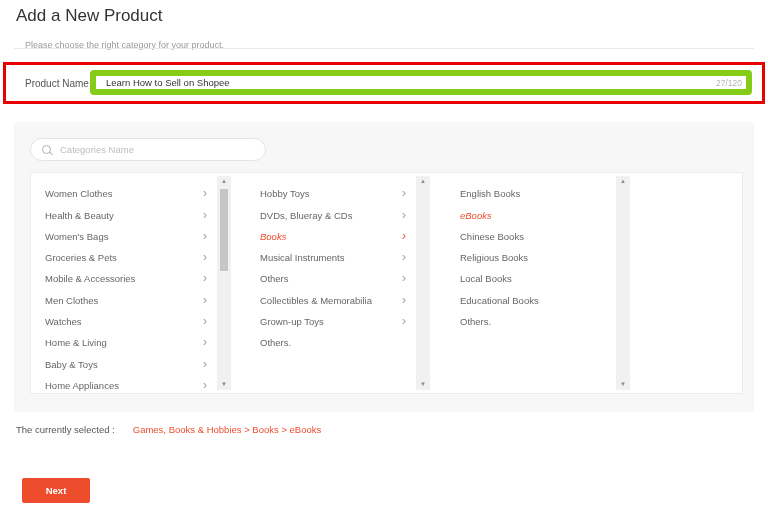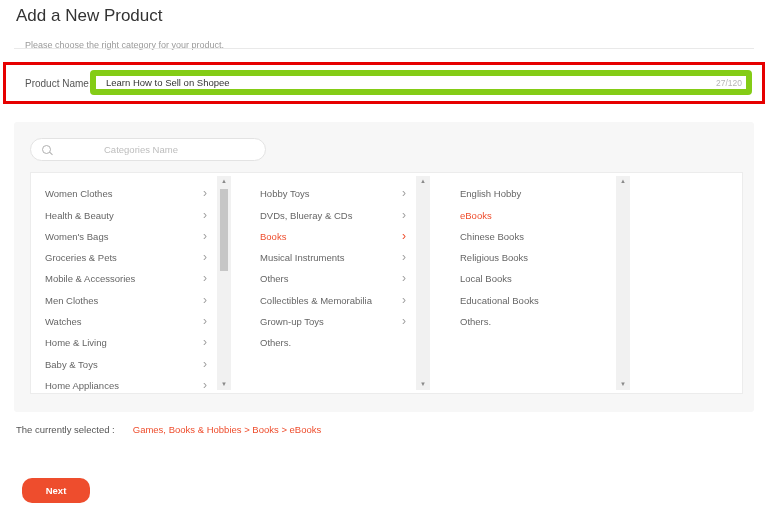--- a/index.html
+++ b/index.html
@@ -20,56 +20,56 @@
   .pn-input{width:100%;height:100%;box-sizing:border-box;border:6px solid #84cc16;border-radius:4px;
     padding:0 52px 0 10px;font-size:9.5px;color:#333;font-family:inherit;background:#fff;outline:none;}
   .pn-counter{position:absolute;right:10px;top:50%;transform:translateY(-50%);
     font-size:8.5px;color:#b5b5b5;}
 
   
   .panel{position:absolute;left:14px;top:122px;width:740px;height:290px;background:#f7f7f7;border-radius:3px;}
 
   
   .search{position:absolute;left:16px;top:16px;width:236px;height:23px;box-sizing:border-box;
-    background:#fff;border:1px solid #e3e3e3;border-radius:12px;display:flex;align-items:center;padding:0 8px;gap:44px;}
+    background:#fff;border:1px solid #e3e3e3;border-radius:12px;display:flex;align-items:center;padding:0 8px;}
   .mag{width:7px;height:7px;border:1.2px solid #b0b0b0;border-radius:50%;position:relative;
     margin:0 7px 0 3px;flex:none;}
   .mag::after{content:'';position:absolute;width:4px;height:1.2px;background:#b0b0b0;
     transform:rotate(45deg);right:-3px;bottom:-1px;}
   .search input{border:none;background:transparent;outline:none;width:100%;
     font-size:9.5px;color:#333;font-family:inherit;}
   .search input::placeholder{color:#bdbdbd;}
 
   
   .cat-box{position:absolute;left:16px;top:50px;width:713px;height:222px;box-sizing:border-box;
     background:#fff;border:1px solid #ececec;}
   .cat-col{position:absolute;top:0;bottom:0;}
   .col-0{left:0;width:200px;}
   .col-1{left:215px;width:184px;}
   .col-2{left:415px;width:184px;}
   .cat-list{position:absolute;left:0;right:14px;top:5px;}
   .cat-row{display:flex;align-items:flex-end;justify-content:space-between;height:21.3px;
     padding:0 10px 0 14px;font-size:9.5px;color:#666;cursor:pointer;}
   .cat-row .chev{color:#a0a0a0;font-size:12px;line-height:1;}
-  .cat-row.selected{color:#ee4d2d;}
+  .cat-row.selected{color:#ee4d2d;font-style:italic;}
   .cat-row.selected .chev{color:#ee4d2d;}
 
   
   .sb{position:absolute;right:0;top:3px;bottom:3px;width:14px;background:#f1f1f1;}
   .sb-up,.sb-down{position:absolute;left:0;right:0;text-align:center;color:#8a8a8a;
     font-size:6px;line-height:11px;cursor:default;}
   .sb-up{top:0;}
   .sb-down{bottom:0;}
   .sb-thumb{position:absolute;left:3px;width:8px;top:13px;height:82px;background:#c6c6c6;}
 
   
   .sel-line{position:absolute;left:16px;top:424px;font-size:9.5px;color:#555;}
   .sel-path{color:#ee4d2d;margin-left:18px;}
   .next{position:absolute;left:22px;top:478px;width:68px;height:25px;background:#ee4d2d;
-    color:#fff;border:none;border-radius:10px;font-size:9.5px;font-weight:700;
+    color:#fff;border:none;border-radius:2px;font-size:9.5px;font-weight:700;
     font-family:inherit;cursor:pointer;}
 </style>
 </head>
 <body>
 
 <div class="screen">
 
   <h1 class="page-title">Add a New Product</h1>
   <p class="page-subtitle">Please choose the right category for your product.</p>
   <div class="header-divider"></div>
@@ -177,21 +177,21 @@
           </div>
         <div class="sb">
           <span class="sb-up">▲</span>
           <span class="sb-down">▼</span>
         </div>
       </div>
 
       <div class="cat-col col-2">
         <div class="cat-list">
             <div class="cat-row">
-              <span>English Hobby</span>
+              <span>English Books</span>
             </div>
             <div class="cat-row selected">
               <span>eBooks</span>
             </div>
             <div class="cat-row">
               <span>Chinese Books</span>
             </div>
             <div class="cat-row">
               <span>Religious Books</span>
             </div>

